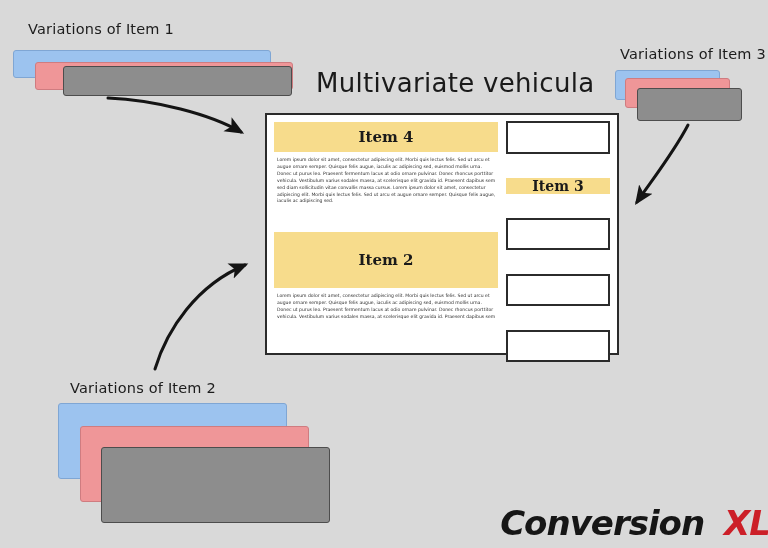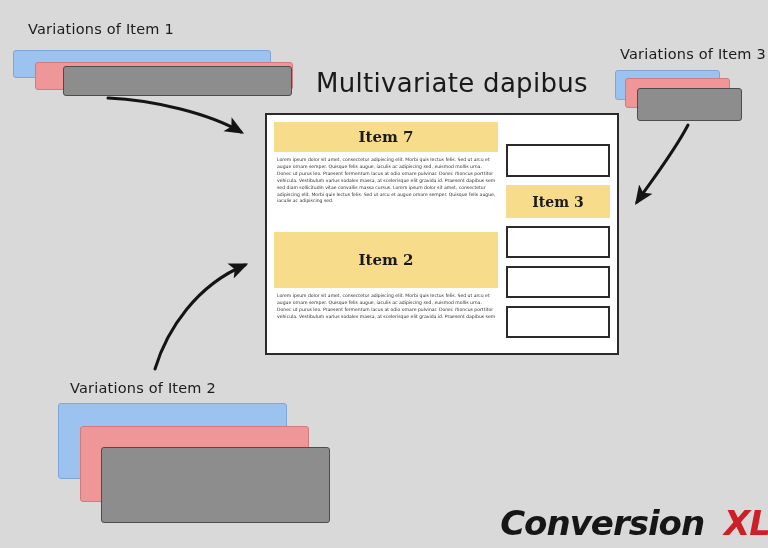--- a/index.html
+++ b/index.html
@@ -69,21 +69,21 @@
     flex: 1 1 auto;
     display: flex;
     flex-direction: column;
     min-width: 0;
   }
   #mock-right {
     flex: 0 0 104px;
     display: flex;
     flex-direction: column;
     justify-content: center;
-    gap: 8px;
+    gap: 24px;
     padding-top: 16px;
     padding-bottom: 2px;
   }
 
   .item-box {
     background: #f7dc8c;
     display: flex;
     align-items: center;
     justify-content: center;
     font-family: "DejaVu Serif", serif;
@@ -161,27 +161,27 @@
     <div class="card gray" style="left:637px; top:88px; width:105px; height:33px;"></div>
   </div>
 
   <div class="stack-label" style="left:70px; top:380px;">Variations of Item 2</div>
   <div>
     <div class="card blue" style="left:58px; top:403px; width:229px; height:76px;"></div>
     <div class="card red" style="left:80px; top:426px; width:229px; height:76px;"></div>
     <div class="card gray" style="left:101px; top:447px; width:229px; height:76px;"></div>
   </div>
 
-  <div id="page-title">Multivariate dapibus</div>
+  <div id="page-title">Multivariate vehicula</div>
 
   <div id="mockup">
 
     <div id="mock-left">
       <div class="item-box" id="item1-box">
-        <span>Item 7</span>
+        <span>Item 4</span>
       </div>
 
       <div class="lorem" id="lorem-top">Lorem ipsum dolor sit amet, consectetur adipiscing elit. Morbi quis lectus felis. Sed ut arcu et augue ornare semper. Quisque felis augue, iaculis ac adipiscing sed, euismod mollis urna. Donec ut purus leo. Praesent fermentum lacus at odio ornare pulvinar. Donec rhoncus porttitor vehicula. Vestibulum varius sodales massa, at scelerisque elit gravida id. Praesent dapibus sem sed diam sollicitudin vitae convallis massa cursus. Lorem ipsum dolor sit amet, consectetur adipiscing elit. Morbi quis lectus felis. Sed ut arcu et augue ornare semper. Quisque felis augue, iaculis ac adipiscing sed.</div>
 
       <div class="item-box" id="item2-box">
         <span>Item 2</span>
       </div>
 
       <div class="lorem" id="lorem-bottom">Lorem ipsum dolor sit amet, consectetur adipiscing elit. Morbi quis lectus felis. Sed ut arcu et augue ornare semper. Quisque felis augue, iaculis ac adipiscing sed, euismod mollis urna. Donec ut purus leo. Praesent fermentum lacus at odio ornare pulvinar. Donec rhoncus porttitor vehicula. Vestibulum varius sodales massa, at scelerisque elit gravida id. Praesent dapibus sem</div>
     </div>

